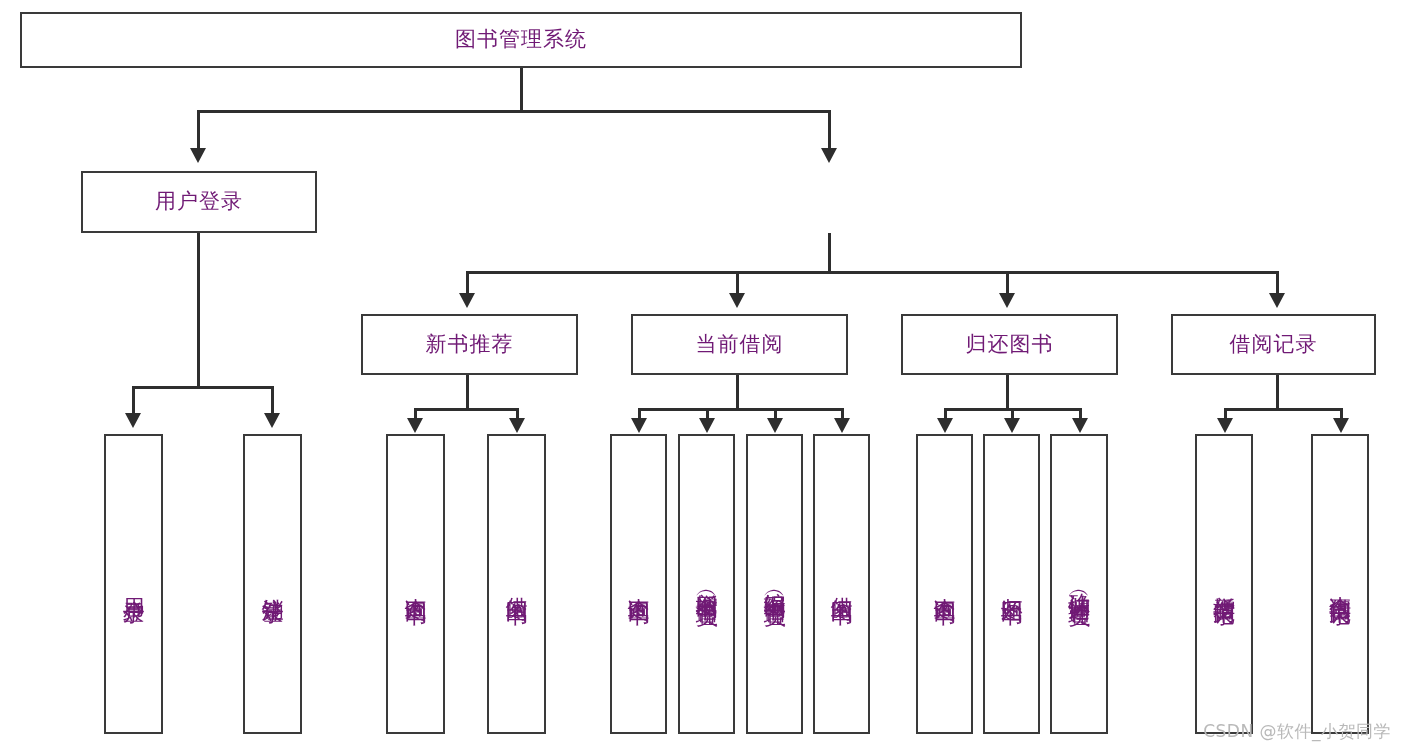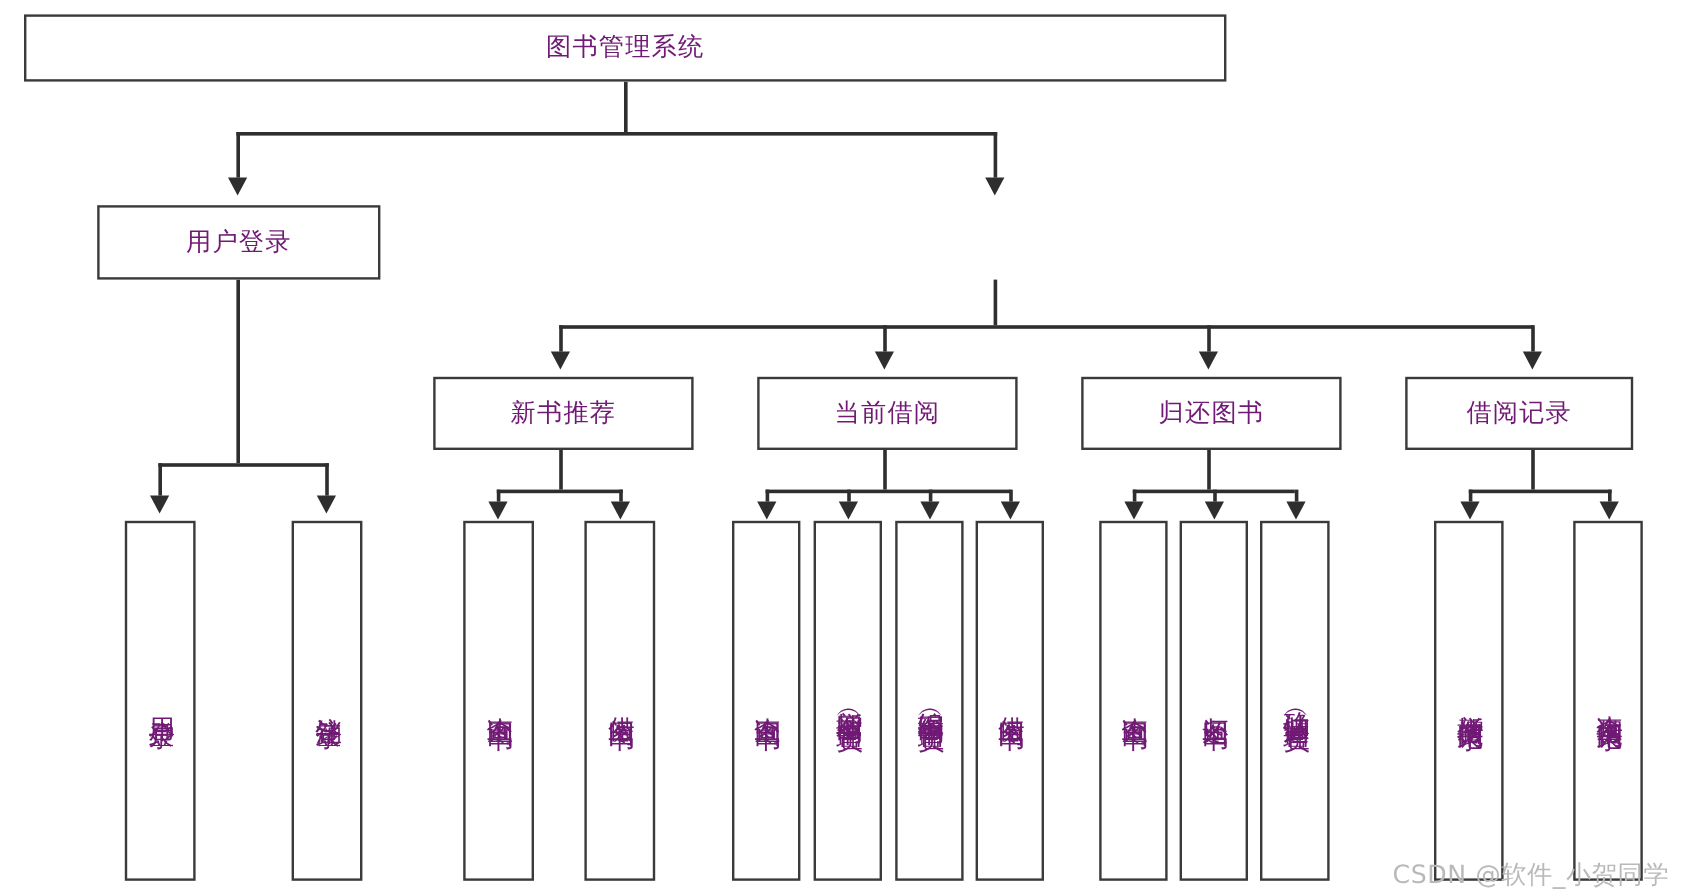--- a/index.html
+++ b/index.html
@@ -57,21 +57,21 @@
     width: 0;
     height: 0;
     border-left: 8px solid transparent;
     border-right: 8px solid transparent;
     border-top: 15px solid #2e2e2e;
   }
   #watermark {
     position: absolute;
     right: 14px;
     bottom: 4px;
-    font-size: 21px;
+    font-size: 17px;
     color: #b9b9b9;
     letter-spacing: 0.5px;
     white-space: nowrap;
     font-family: "DejaVu Sans", "Liberation Sans", sans-serif;
   }
 </style>
 </head>
 <body>
 
 <div id="canvas">
@@ -151,21 +151,21 @@
 
   <div class="node horiz" style="left:361px; top:314px; width:217px; height:61px;">
     <span class="txt">新书推荐</span>
   </div>
   <div class="node horiz" style="left:631px; top:314px; width:217px; height:61px;">
     <span class="txt">当前借阅</span>
   </div>
   <div class="node horiz" style="left:901px; top:314px; width:217px; height:61px;">
     <span class="txt">归还图书</span>
   </div>
-  <div class="node horiz" style="left:1171px; top:314px; width:190px; height:61px;">
+  <div class="node horiz" style="left:1171px; top:314px; width:205px; height:61px;">
     <span class="txt">借阅记录</span>
   </div>
 
   <div class="node vert" style="left:104px; top:434px; width:59px; height:300px;">
     <span class="txt">用户登录</span>
   </div>
   <div class="node vert" style="left:243px; top:434px; width:59px; height:300px;">
     <span class="txt">注销登录</span>
   </div>
   <div class="node vert" style="left:386px; top:434px; width:59px; height:300px;">

